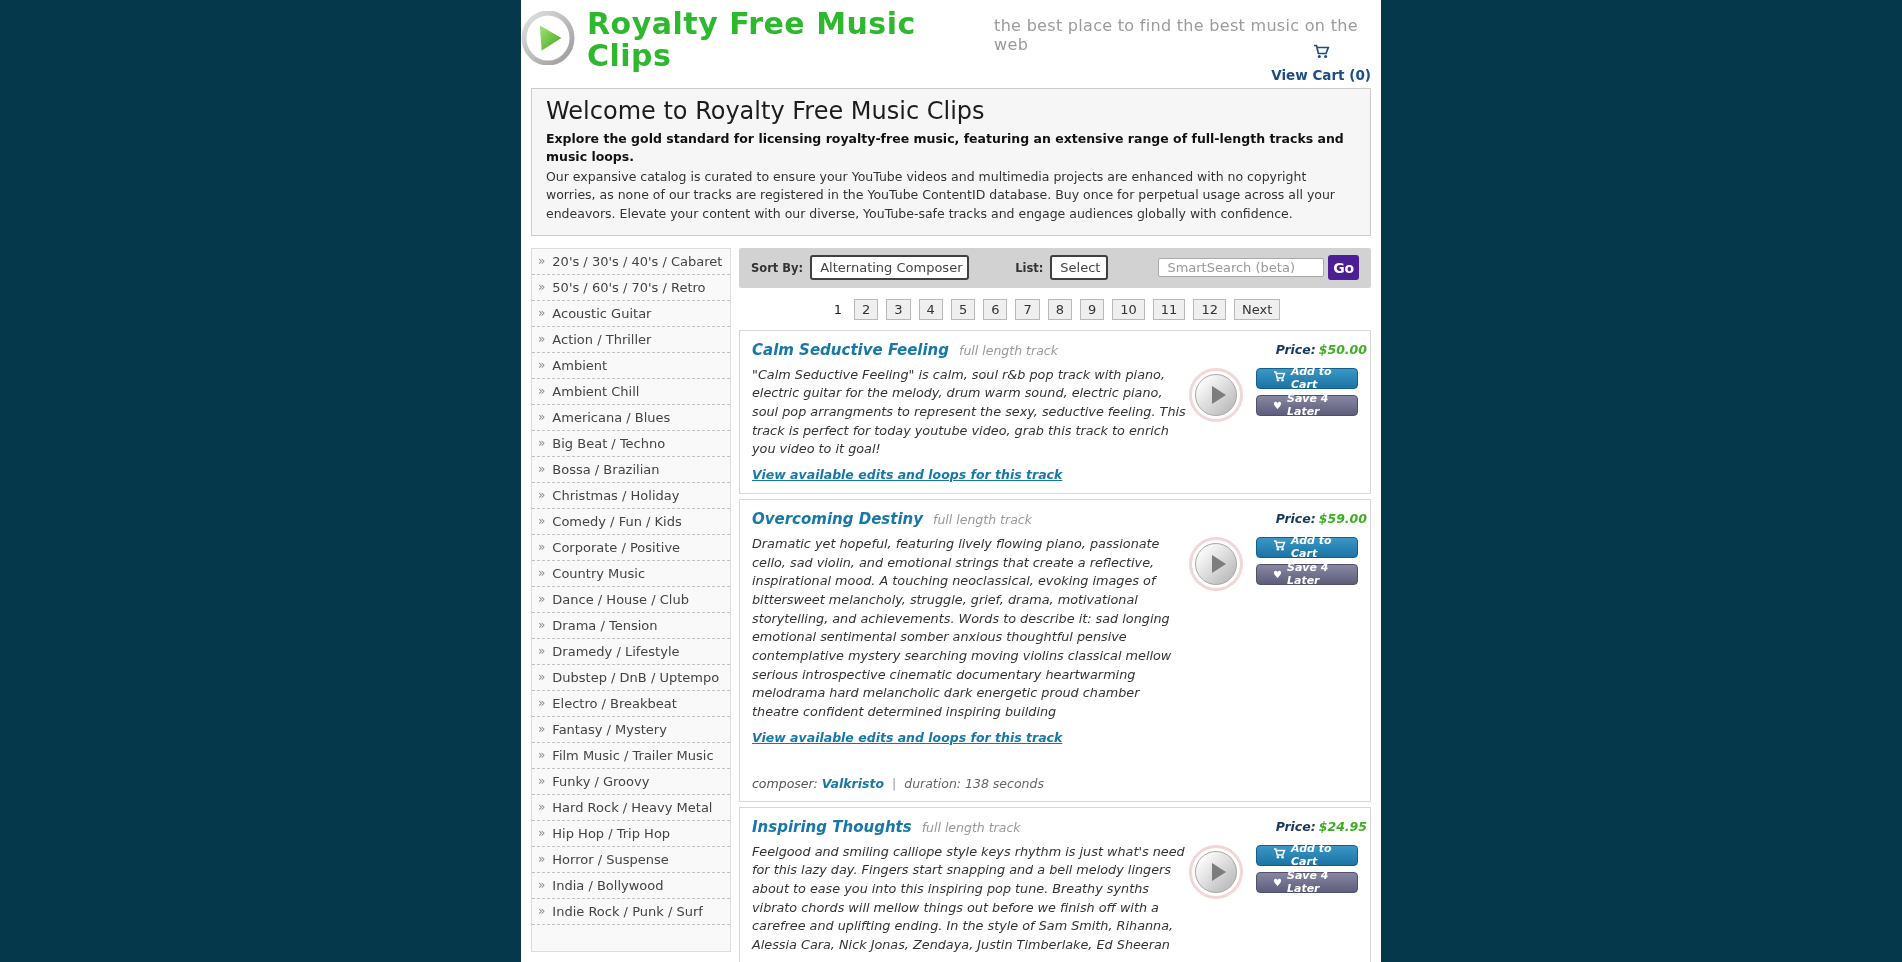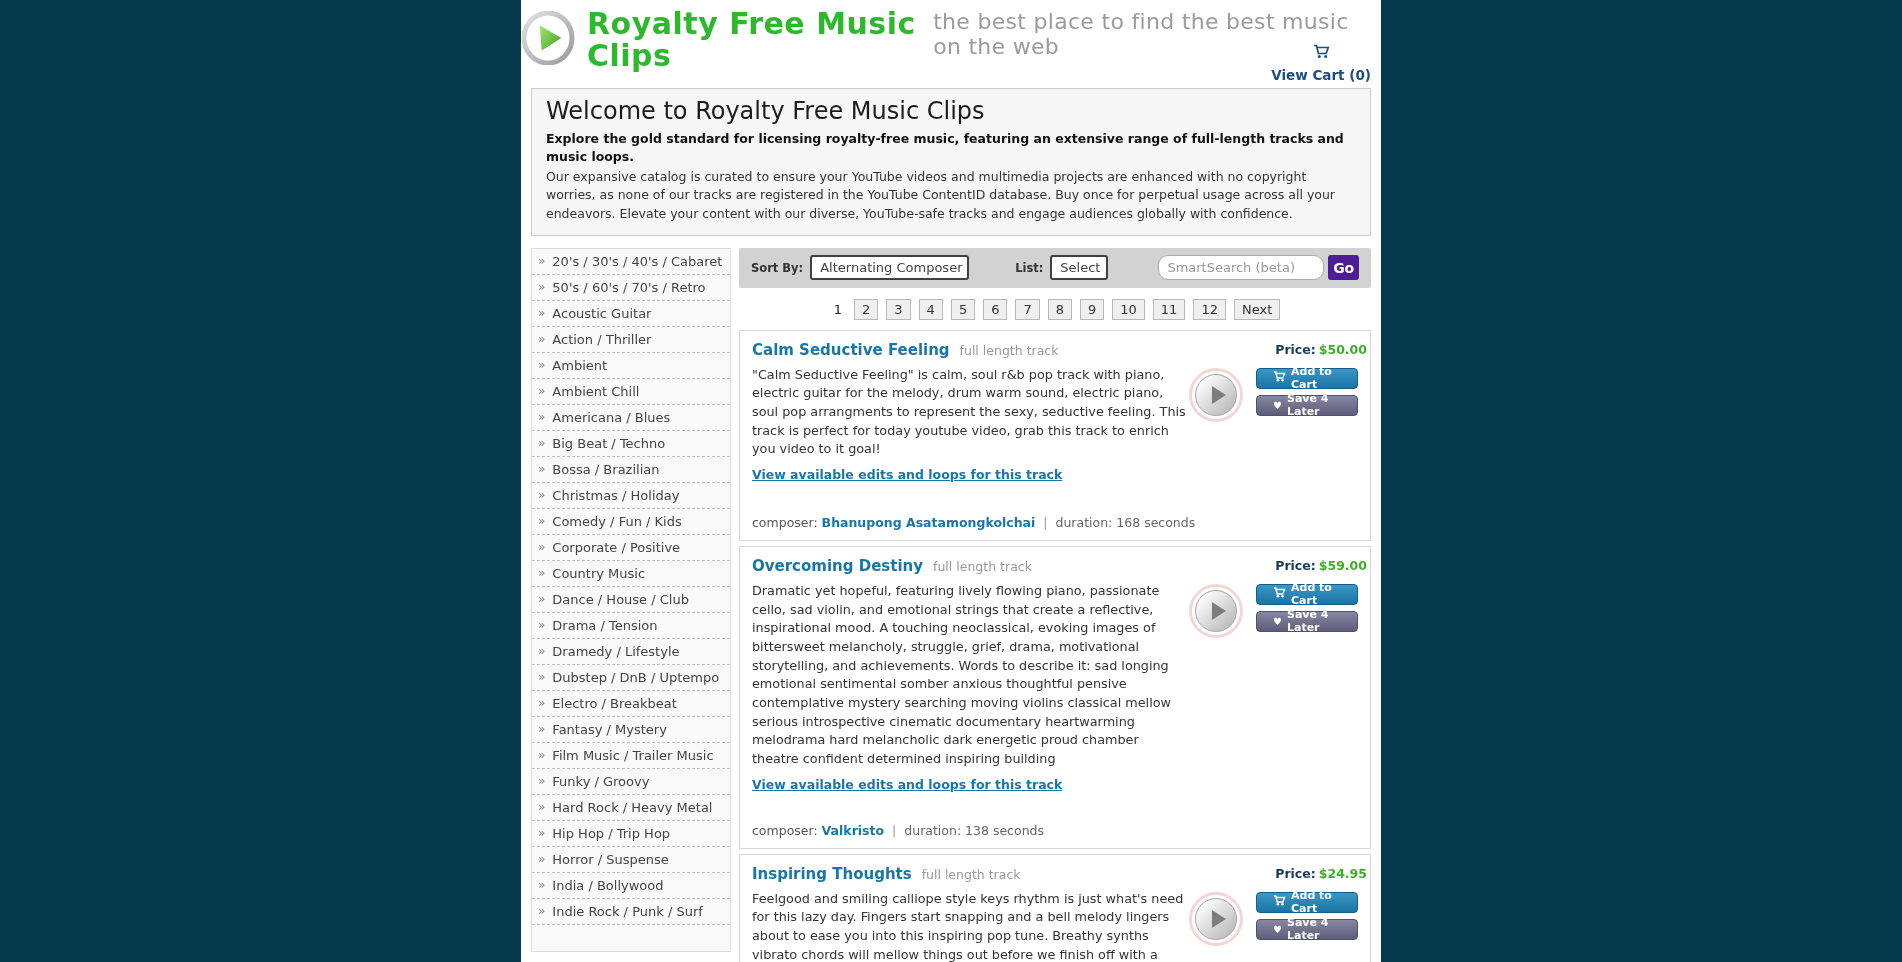--- a/index.html
+++ b/index.html
@@ -6,21 +6,21 @@
   html, body { width: 1902px; height: 962px; overflow: hidden; }
   body { background: #05384a; font-family: "DejaVu Sans", "Liberation Sans", sans-serif; }
 
   .page { width: 860px; height: 962px; margin: 0 auto; background: #ffffff; position: relative; overflow: hidden; }
 
   
   .header { position: relative; height: 76px; padding-top: 8px; }
   .logo-wrap { display: flex; justify-content: center; align-items: center; gap: 12px; }
   .logo-text-block { display: flex; flex-direction: row; }
   .logo-title { color: #2eb82e; font-size: 30px; font-weight: bold; letter-spacing: 0.5px; line-height: 1.05; }
-  .logo-tagline { color: #9b9b9b; font-size: 22px; margin-top: 1px; letter-spacing: 0.3px; }
+  .logo-tagline { color: #9b9b9b; font-size: 16px; margin-top: 8px; letter-spacing: 0.3px; }
   .view-cart { position: absolute; right: 10px; top: 44px; display: flex; align-items: center; gap: 5px;
                color: #1d4e7f; font-size: 13.5px; font-weight: bold; cursor: pointer; flex-direction: column; }
 
   
   .nav { height: 34px; background: #4c4c63; border-radius: 9px 9px 0 0; display: flex; align-items: stretch; justify-content: center; }
   .nav-item { display: flex; align-items: center; padding: 0 26px; color: #ffffff; font-size: 13px; font-weight: bold; cursor: pointer; }
   .nav-item + .nav-item { border-left: 1px solid rgba(255,255,255,0.28); }
 
   
   .welcome { margin: 12px 10px 12px 10px; background: #f6f6f6; border: 1px solid #cccccc; padding: 8px 14px 12px 14px; }
@@ -44,37 +44,37 @@
   
   .toolbar { height: 40px; background: #d2d2d2; border-radius: 2px; display: flex; align-items: center; padding: 0 12px; }
   .tb-label { font-size: 11.5px; font-weight: bold; color: #333333; margin-right: 7px; white-space: nowrap; }
   .mock-select { height: 25px; background: #ffffff; border: 2px solid #404040; border-radius: 3px;
                  display: flex; align-items: center; cursor: pointer; overflow: hidden; }
   .mock-select .val { flex: 1; padding: 0 8px; font-size: 13px; color: #444444; white-space: nowrap; }
   .spinner { width: 20px; align-self: stretch; border-left: 1px solid #cfcfcf; background: linear-gradient(#fdfdfd, #e3e3e3);
              display: flex; flex-direction: column; align-items: center; justify-content: center; gap: 2px; }
   .sel-sort { width: 176px; }
   .sel-list { width: 64px; }
-  .search-input { width: 166px; height: 25px; border: 1px solid #aaaaaa; border-radius: 10px; padding: 0 8px;
+  .search-input { width: 166px; height: 19px; border: 1px solid #aaaaaa; border-radius: 2px; padding: 0 8px;
                   font-size: 13px; color: #444; font-family: inherit; }
   .search-input::placeholder { color: #999999; }
   .go-btn { width: 34px; height: 25px; margin-left: 4px; background: #4c1d95; border: none; border-radius: 3px;
             color: #ffffff; font-size: 14px; font-weight: bold; cursor: pointer; font-family: inherit; }
   .sp1 { margin-left: 46px; } .sp2 { margin-left: 50px; }
 
   
   .pagination { display: flex; justify-content: center; align-items: center; gap: 8px; margin: 11px 0 10px 0; font-size: 13px; color: #333; }
   .page-list { display: contents; }
   .page-current { padding: 2px 4px; color: #222; }
   .page-btn { background: #efefef; border: 1px solid #b9b9b9; padding: 2px 7px; font-size: 13px; color: #333;
               cursor: pointer; font-family: inherit; }
 
   
   .track-card { position: relative; border: 1px solid #d8d8d8; margin-bottom: 5px; padding: 10px 12px;
-                display: flex; flex-direction: column; }
+                display: flex; flex-direction: column; font-style: italic; }
   .t-row1 { display: flex; align-items: baseline; gap: 10px; }
   .t-title { color: #1877a9; font-size: 15px; font-weight: bold; cursor: pointer; }
   .t-type { color: #999999; font-size: 12.5px; }
   .t-price { position: absolute; top: 11px; right: 3px; font-size: 12.5px; font-weight: bold; color: #16395f; }
   .t-price .amount { color: #3fae27; margin-left: 3px; }
   .t-row2 { display: flex; margin-top: 7px; }
   .t-desc { width: 444px; font-size: 12.8px; color: #333333; line-height: 1.46; }
   .t-rail { margin-left: auto; display: flex; align-items: flex-start; gap: 13px; padding-top: 2px; }
 
   .play-btn { width: 54px; height: 54px; border: 3px solid #f3d6d6; border-radius: 50%; background: #ffffff;
@@ -364,26 +364,20 @@
                 <span>Add to Cart</span>
               </div>
               <div class="pill-btn btn-save">
                 <span class="heart">♥</span>
                 <span>Save 4 Later</span>
               </div>
             </div>
           </div>
         </div>
         <div class="t-link"><a>View available edits and loops for this track</a></div>
-        <div class="t-meta mt1">
-          <span>composer:</span>
-          <span class="composer-name">Bhanupong Asatamongkolchai</span>
-          <span class="pipe">|</span>
-          <span class="dur"><span>duration:</span> <span>168 seconds</span></span>
-        </div>
       </div>
 
       <div class="track-card">
         <div class="t-row1">
           <span class="t-title">Overcoming Destiny</span>
           <span class="t-type">full length track</span>
         </div>
         <div class="t-price">
           <span>Price:</span><span class="amount">$59.00</span>
         </div>

